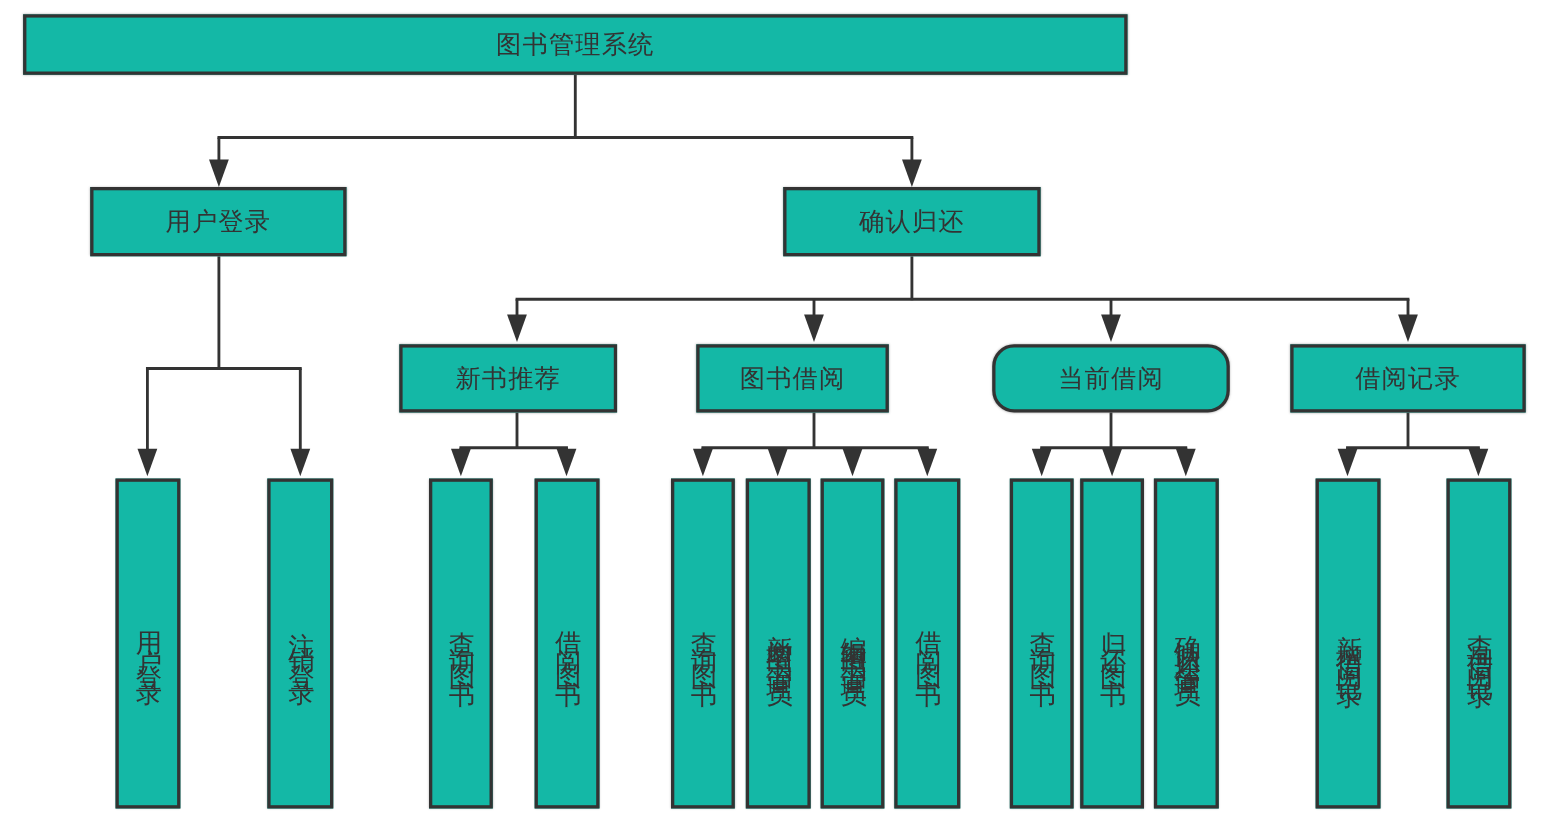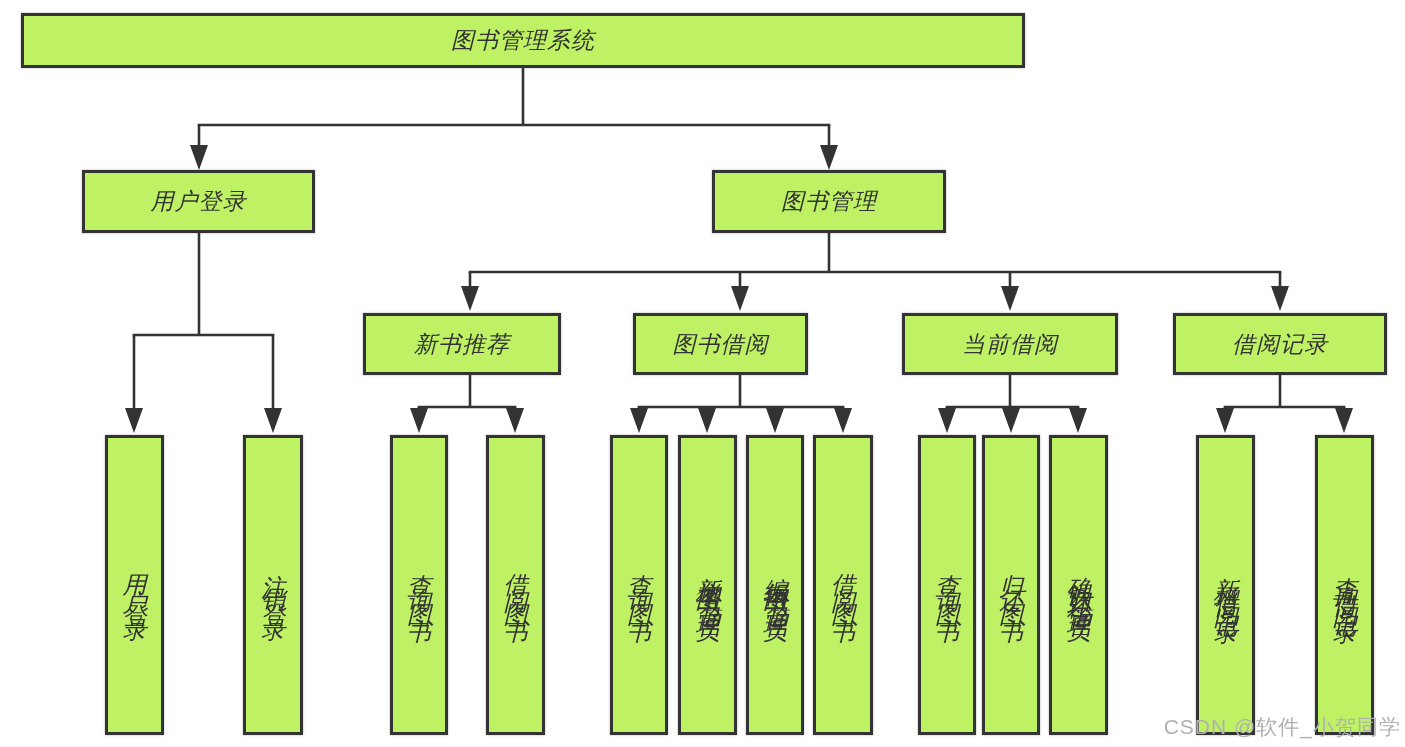--- a/index.html
+++ b/index.html
@@ -7,27 +7,26 @@
     position:relative;
     width:1405px;height:747px;
     background:#ffffff;
     font-family:"Liberation Sans","DejaVu Sans",sans-serif;
     overflow:hidden;
   }
   #connectors{position:absolute;left:0;top:0;z-index:0;}
   .box{
     position:absolute;
     box-sizing:border-box;
-    background:#bef264;
+    background:#14b8a6;
     border:3px solid #333333;
     box-shadow:0 0 2px rgba(80,80,80,0.45);
     display:flex;align-items:center;justify-content:center;
     z-index:1;
     color:#333333;
-    font-style:italic;
   }
   .hlabel{
     font-size:23px;
     letter-spacing:1px;
     color:#333333;
     white-space:nowrap;
   }
   .root-box{left:21px;top:13px;width:1004px;height:55px;}
   .l2-box{top:170px;height:63px;}
   .l3-box{top:313px;height:62px;}
@@ -122,30 +121,30 @@
   </svg>
 
   <div class="box root-box">
     <span class="hlabel">图书管理系统</span>
   </div>
 
   <div class="box l2-box" style="left:82px;width:233px;">
     <span class="hlabel">用户登录</span>
   </div>
   <div class="box l2-box" style="left:712px;width:234px;">
-    <span class="hlabel">图书管理</span>
+    <span class="hlabel">确认归还</span>
   </div>
 
   <div class="box l3-box" style="left:363px;width:198px;">
     <span class="hlabel">新书推荐</span>
   </div>
   <div class="box l3-box" style="left:633px;width:175px;">
     <span class="hlabel">图书借阅</span>
   </div>
-  <div class="box l3-box" style="left:902px;width:216px;">
+  <div class="box l3-box" style="left:902px;width:216px;border-radius:20px;">
     <span class="hlabel">当前借阅</span>
   </div>
   <div class="box l3-box" style="left:1173px;width:214px;">
     <span class="hlabel">借阅记录</span>
   </div>
 
   <div class="box leaf" style="left:105px;width:59px;">
     <span class="vtext leaf-label" style="letter-spacing: 15px;">用户登录</span>
   </div>
   <div class="box leaf" style="left:243px;width:60px;">
@@ -182,15 +181,14 @@
     <span class="vtext leaf-label" style="letter-spacing: 6px;">确认归还（管理员）</span>
   </div>
 
   <div class="box leaf" style="left:1196px;width:59px;">
     <span class="vtext leaf-label" style="letter-spacing: 9px;">新增借阅记录</span>
   </div>
   <div class="box leaf" style="left:1315px;width:59px;">
     <span class="vtext leaf-label" style="letter-spacing: 9px;">查询借阅记录</span>
   </div>
 
-  <div id="watermark">CSDN @软件_小贺同学</div>
 
 </div>
 
 </body></html>

